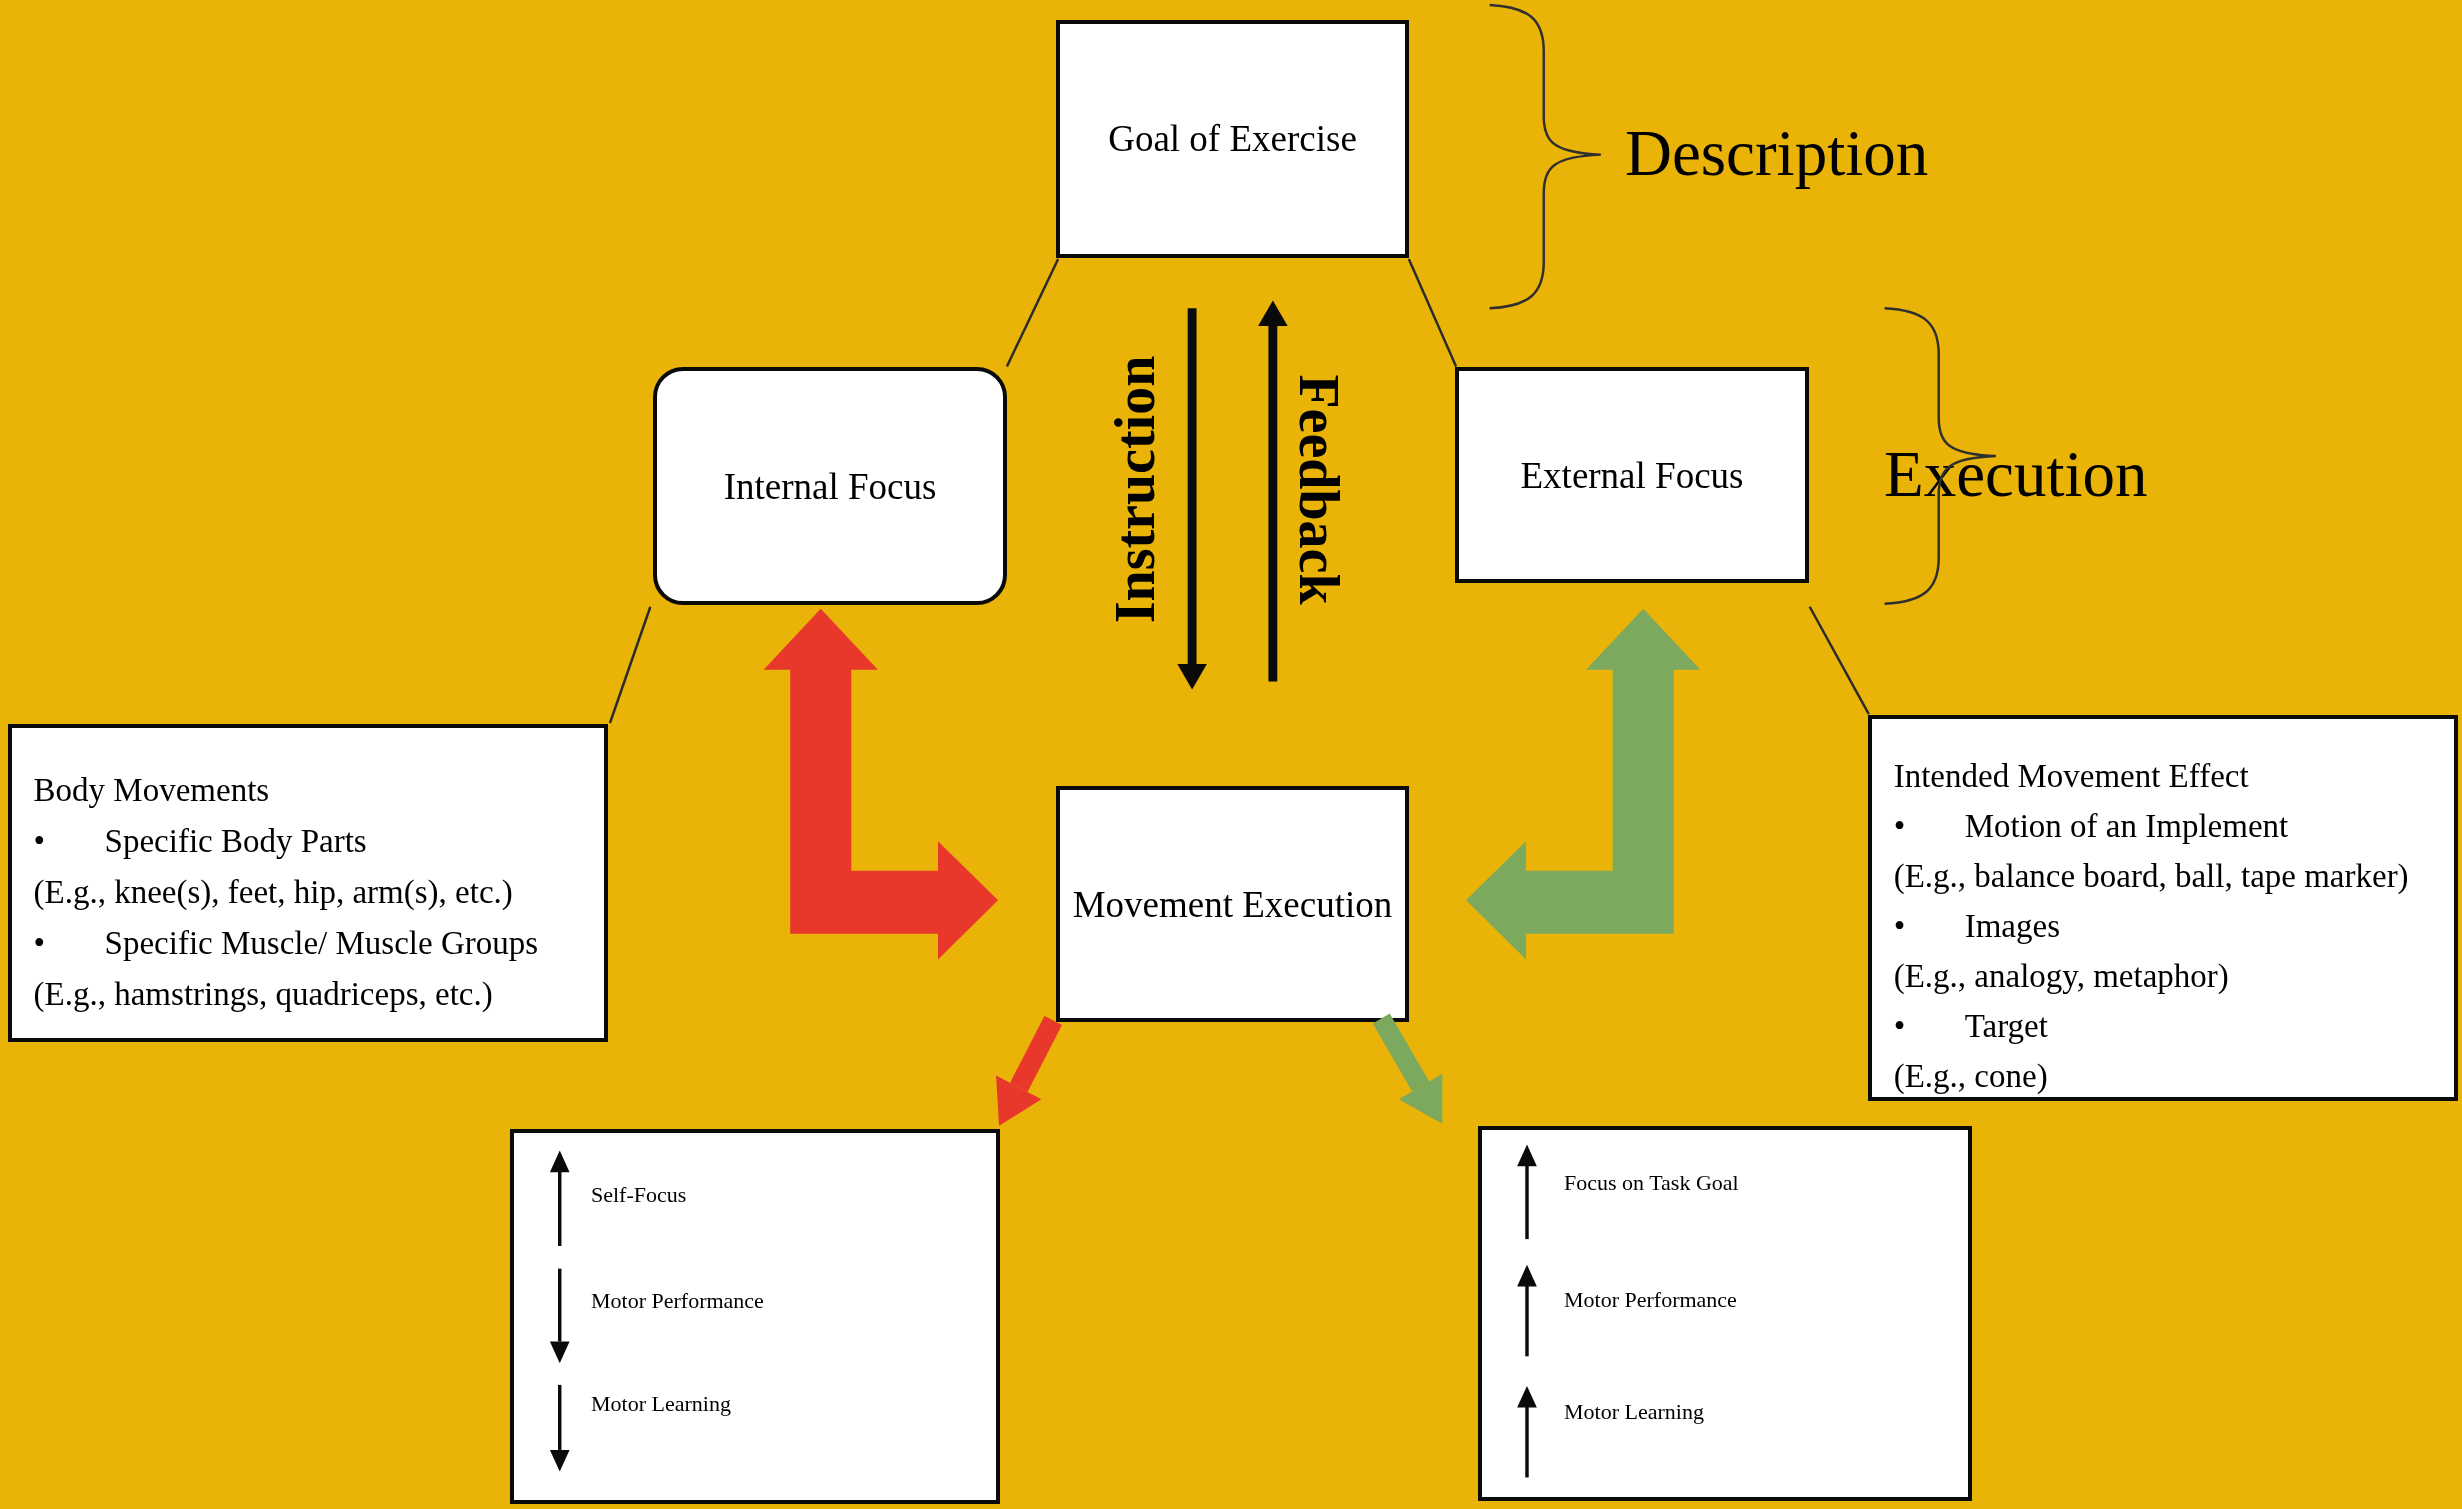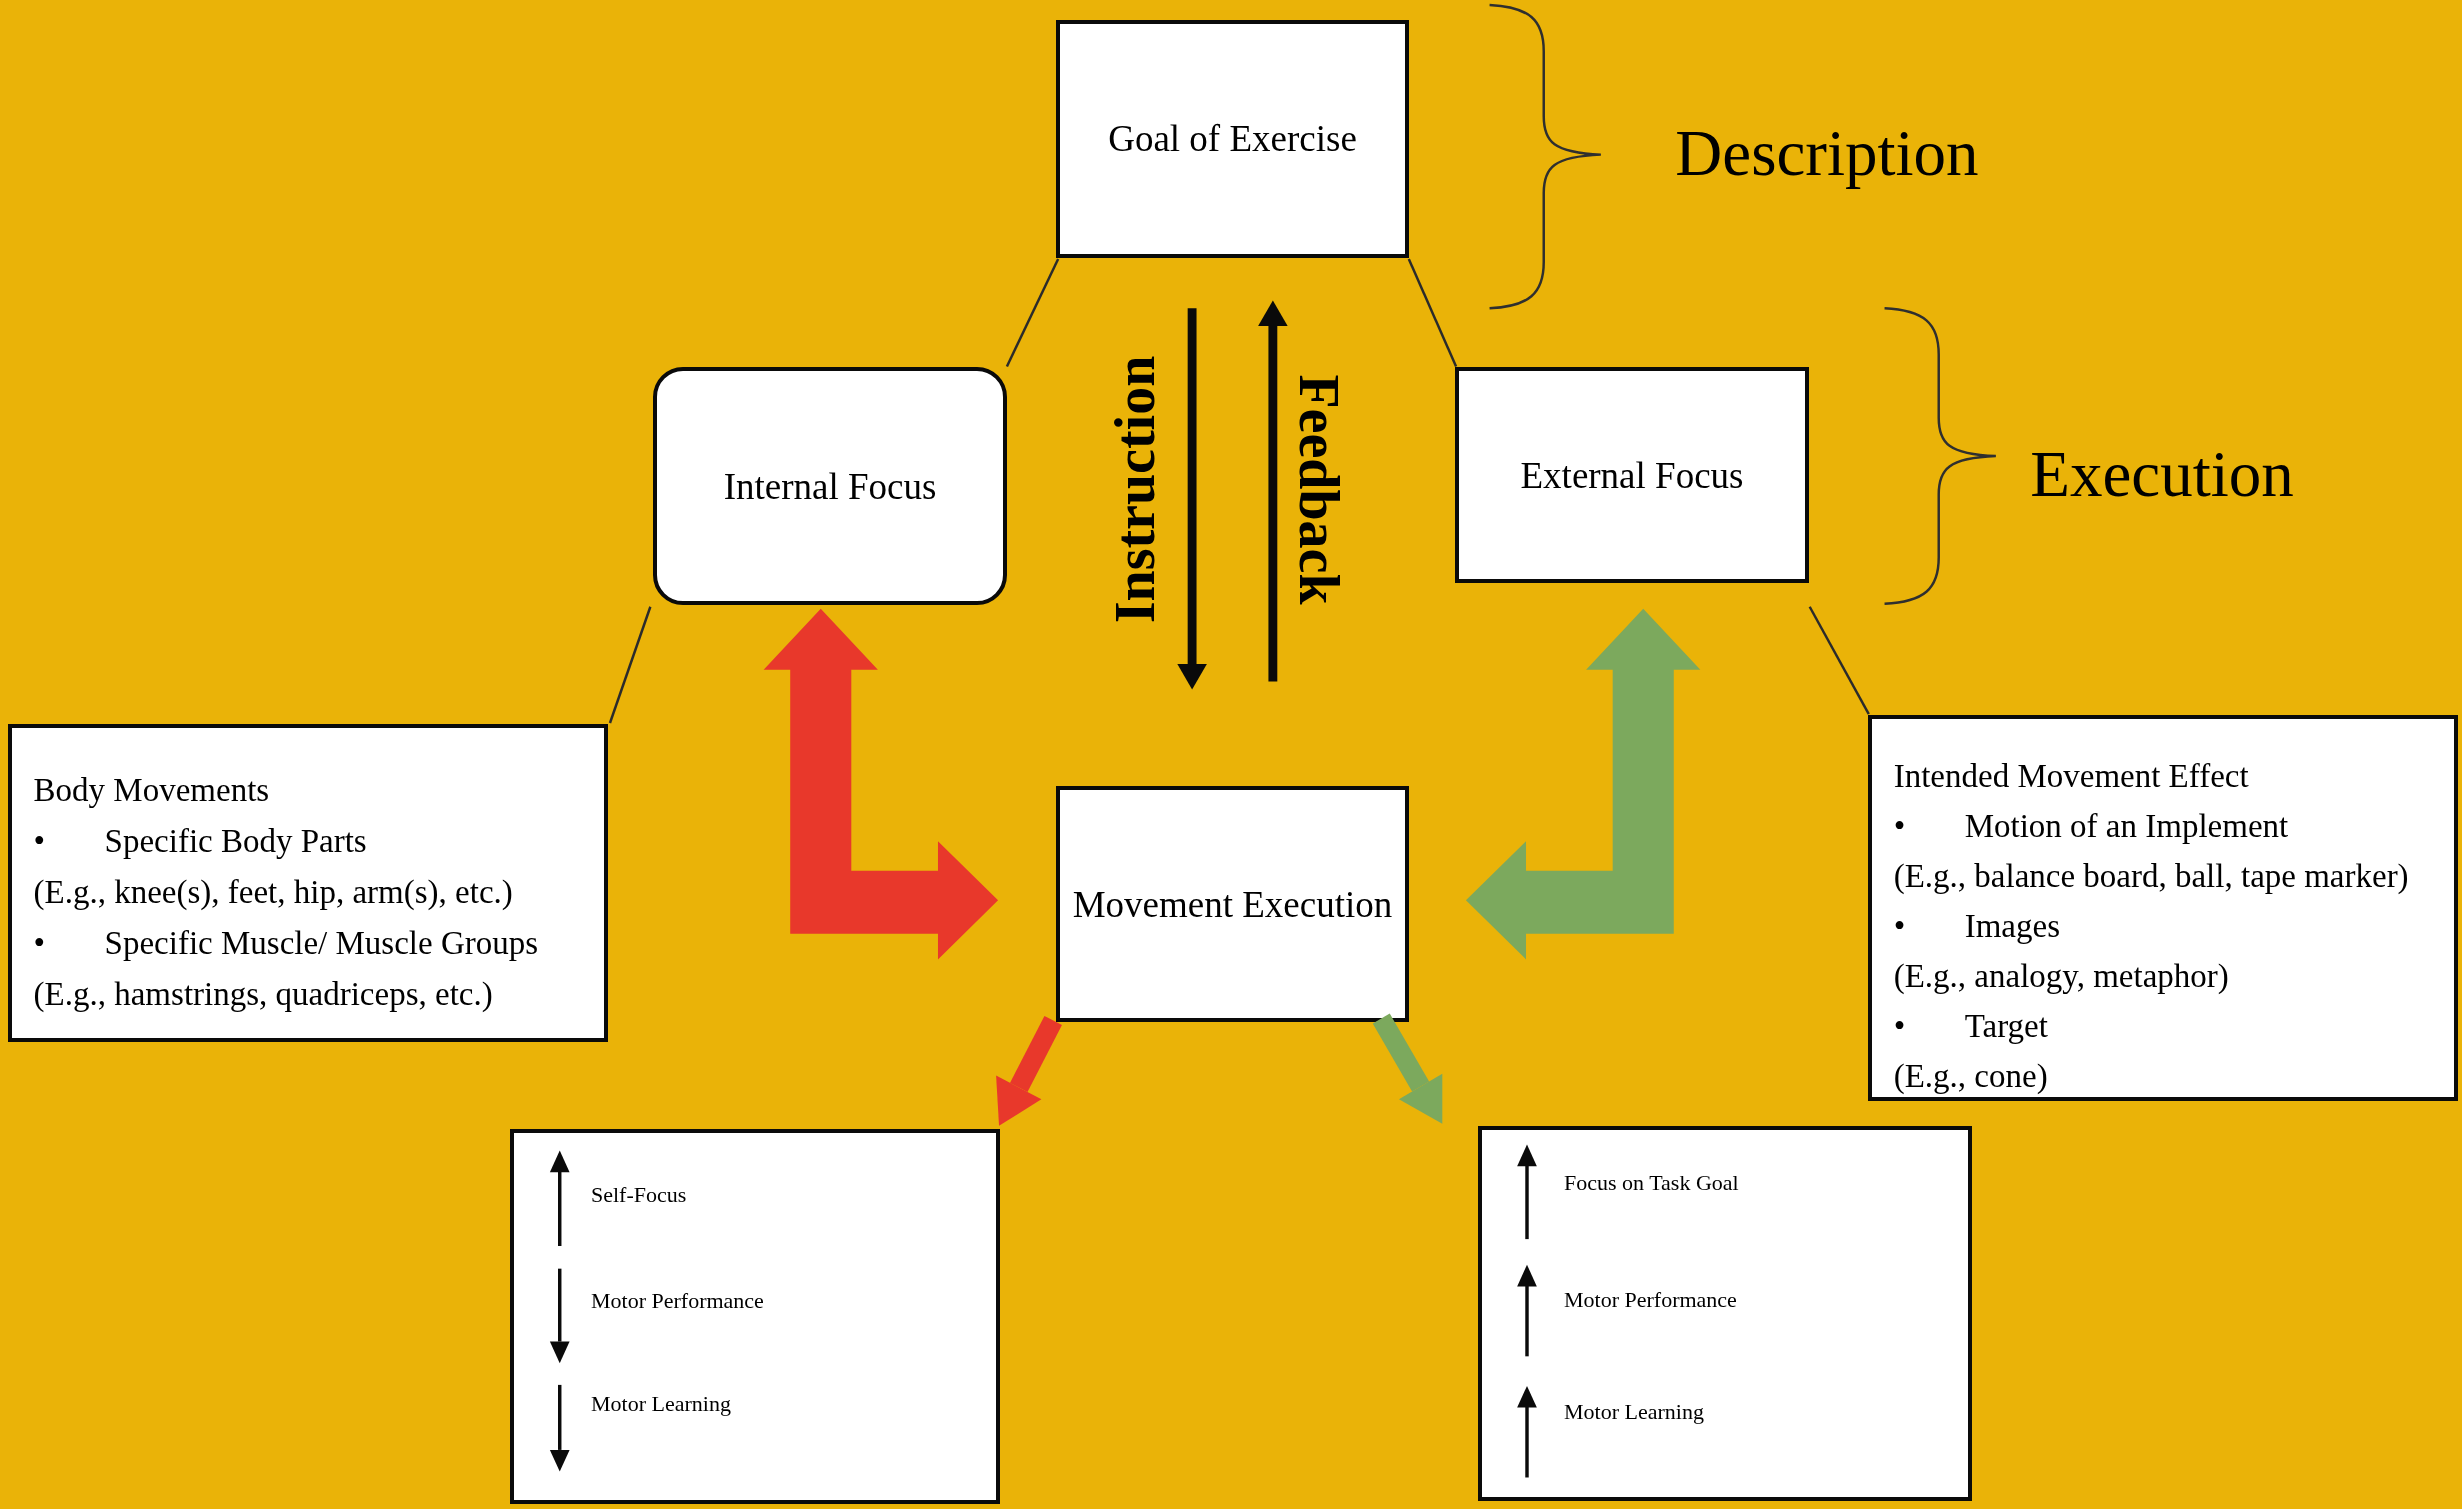--- a/index.html
+++ b/index.html
@@ -26,21 +26,21 @@
     font-size:33px;
     line-height:51px;
   }
   .textbox .inner{padding:37px 17.7px 0 21.7px;}
   .tb-line{white-space:nowrap;}
   .bullet-row{display:flex;}
   .bullet-glyph{width:71px;flex:none;}
   .big-label{
     position:absolute;
     font-size:65px;
-    text-align:center;
+    text-align:left;
     white-space:nowrap;
   }
   .rot-label{
     position:absolute;
     width:394px;height:69px;
     font-size:56px;
     font-weight:bold;
     text-align:center;
     line-height:69px;
     white-space:nowrap;
@@ -187,16 +187,16 @@
 
   <div class="box" style="left:1478px;top:1126px;width:494px;height:375px;"></div>
   <div class="outcome-label" style="left:1564px;top:1170px;">Focus on Task Goal</div>
   <div class="outcome-label" style="left:1564px;top:1287px;">Motor Performance</div>
   <div class="outcome-label" style="left:1564px;top:1399px;">Motor Learning</div>
 
   <div class="rot-label rot-ccw" style="left:938px;top:455px;">Instruction</div>
   <div class="rot-label rot-cw" style="left:1121px;top:455px;">Feedback</div>
 
   <div class="big-label" style="left:1625px;top:116px;width:404px;">Description</div>
-  <div class="big-label" style="left:1960px;top:437px;width:404px;">Execution</div>
+  <div class="big-label" style="left:1884px;top:437px;width:404px;">Execution</div>
 
 </div>
 
 
 </body></html>

